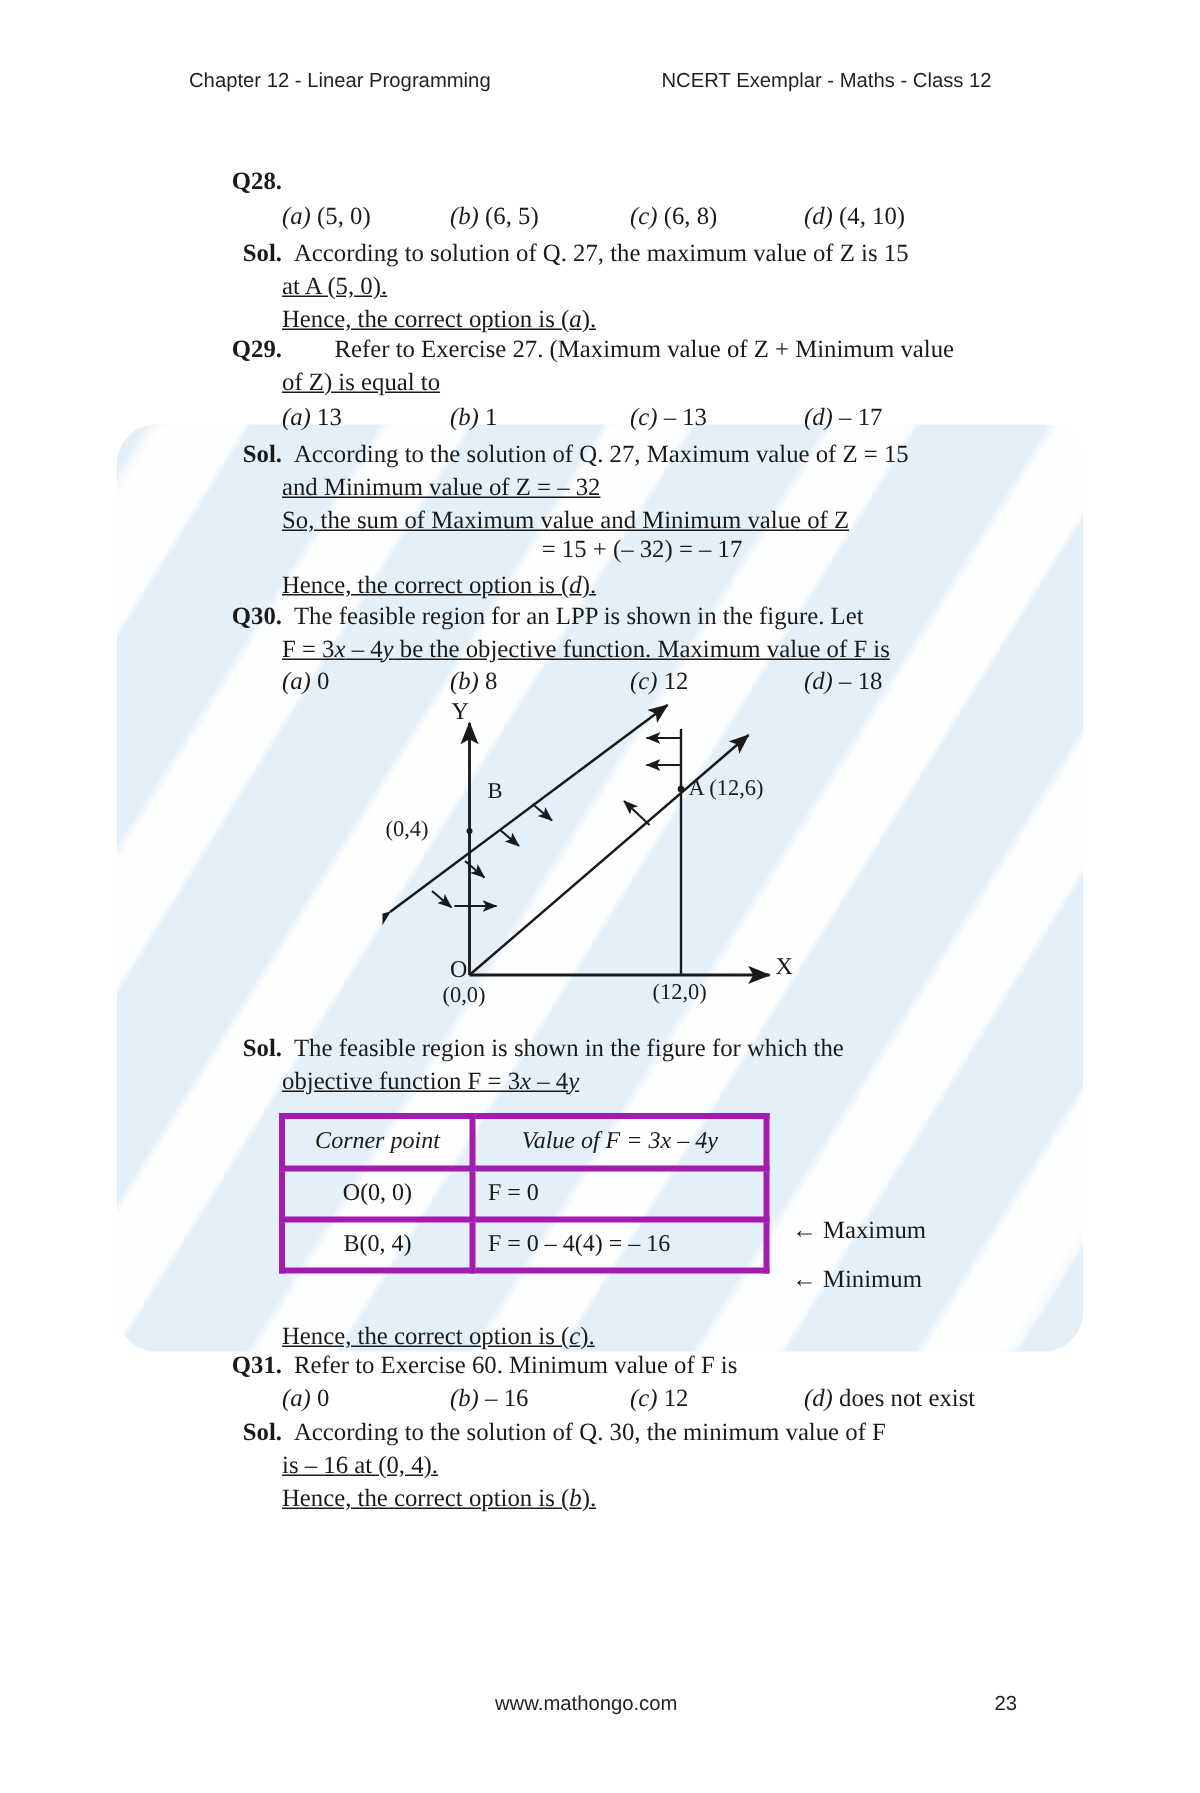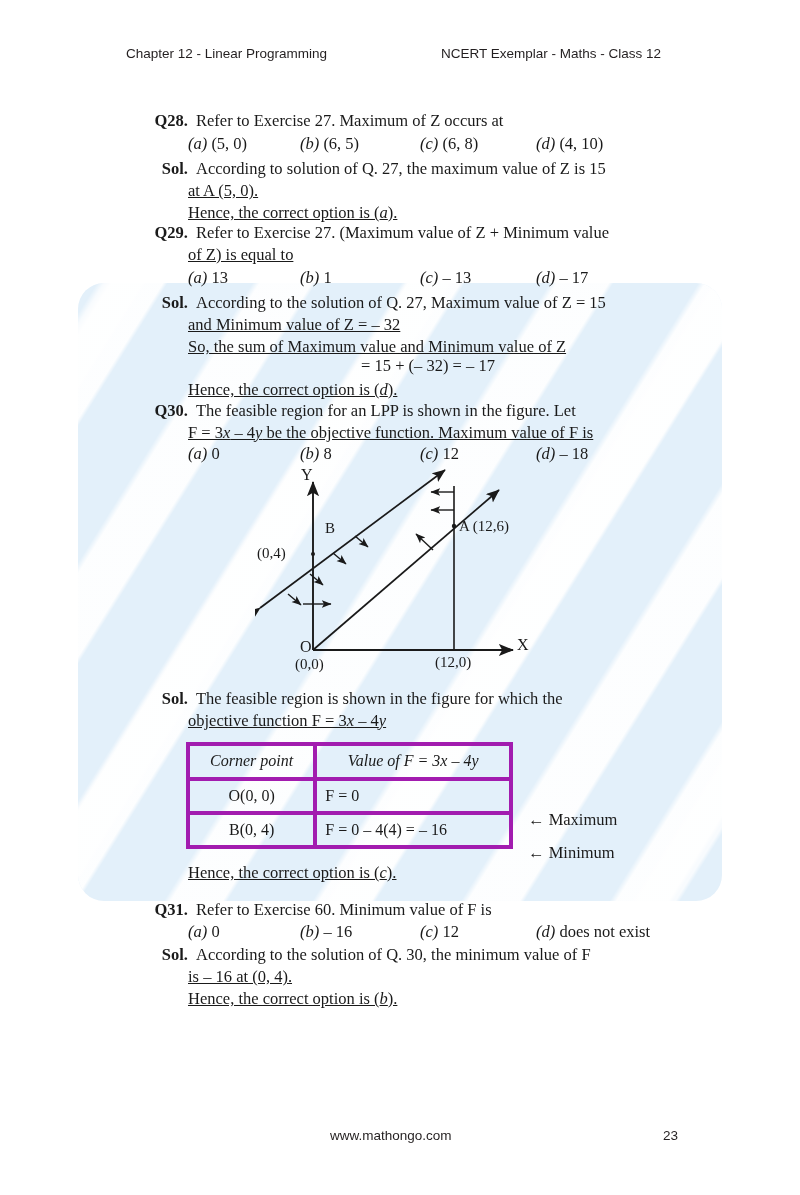--- a/index.html
+++ b/index.html
@@ -200,36 +200,35 @@
 
 <div class="blue-panel">
   <div class="stripes"></div>
   <div class="stripes2"></div>
 </div>
 
 <div class="content">
 
   <div class="qrow" style="left:135px; top:110px;">
     <div class="tag">Q28.</div>
-    <div class="body-txt">Refer to Exercise 27. Maximum of Z occurs at</div>
   </div>
   <div class="opts" style="top:134px;">
     <span class="op" style="left:0px;"><i class="mv">(a)</i>&nbsp;<span>(5, 0)</span></span>
     <span class="op" style="left:112px;"><i class="mv">(b)</i>&nbsp;<span>(6, 5)</span></span>
     <span class="op" style="left:232px;"><i class="mv">(c)</i>&nbsp;<span>(6, 8)</span></span>
     <span class="op" style="left:348px;"><i class="mv">(d)</i>&nbsp;<span>(4, 10)</span></span>
   </div>
   <div class="qrow" style="left:135px; top:158px;">
     <div class="tag sol">Sol.</div>
     <div class="body-txt">According to solution of Q. 27, the maximum value of Z is 15</div>
   </div>
   <div class="indent-line" style="top:180px;">at A (5, 0).</div>
   <div class="indent-line" style="top:202px;">Hence, the correct option is (<i class="mv">a</i>).</div>
 
-  <div class="qrow" style="left:135px; top:222px;">
+  <div class="qrow" style="left:135px; top:222px;gap:27px;">
     <div class="tag">Q29.</div>
     <div class="body-txt">Refer to Exercise 27. (Maximum value of Z + Minimum value</div>
   </div>
   <div class="indent-line" style="top:244px;">of Z) is equal to</div>
   <div class="opts" style="top:268px;">
     <span class="op" style="left:0px;"><i class="mv">(a)</i>&nbsp;<span>13</span></span>
     <span class="op" style="left:112px;"><i class="mv">(b)</i>&nbsp;<span>1</span></span>
     <span class="op" style="left:232px;"><i class="mv">(c)</i>&nbsp;<span>– 13</span></span>
     <span class="op" style="left:348px;"><i class="mv">(d)</i>&nbsp;<span>– 17</span></span>
   </div>
@@ -321,21 +320,21 @@
     </tr>
     <tr>
       <td class="c1">B(0, 4)</td>
       <td class="c2">F = 0 – 4(4) = – 16</td>
     </tr>
   </tbody>
     </table>
   <div class="side-note" style="top:810px;">← Maximum</div>
   <div class="side-note" style="top:843px;">← Minimum</div>
 
-  <div class="indent-line" style="top:862px;">Hence, the correct option is (<i class="mv">c</i>).</div>
+  <div class="indent-line" style="top:880px;">Hence, the correct option is (<i class="mv">c</i>).</div>
 
   <div class="qrow" style="left:135px; top:899px;">
     <div class="tag">Q31.</div>
     <div class="body-txt">Refer to Exercise 60. Minimum value of F is</div>
   </div>
   <div class="opts" style="top:922px;">
     <span class="op" style="left:0px;"><i class="mv">(a)</i>&nbsp;<span>0</span></span>
     <span class="op" style="left:112px;"><i class="mv">(b)</i>&nbsp;<span>– 16</span></span>
     <span class="op" style="left:232px;"><i class="mv">(c)</i>&nbsp;<span>12</span></span>
     <span class="op" style="left:348px;"><i class="mv">(d)</i>&nbsp;<span>does not exist</span></span>

